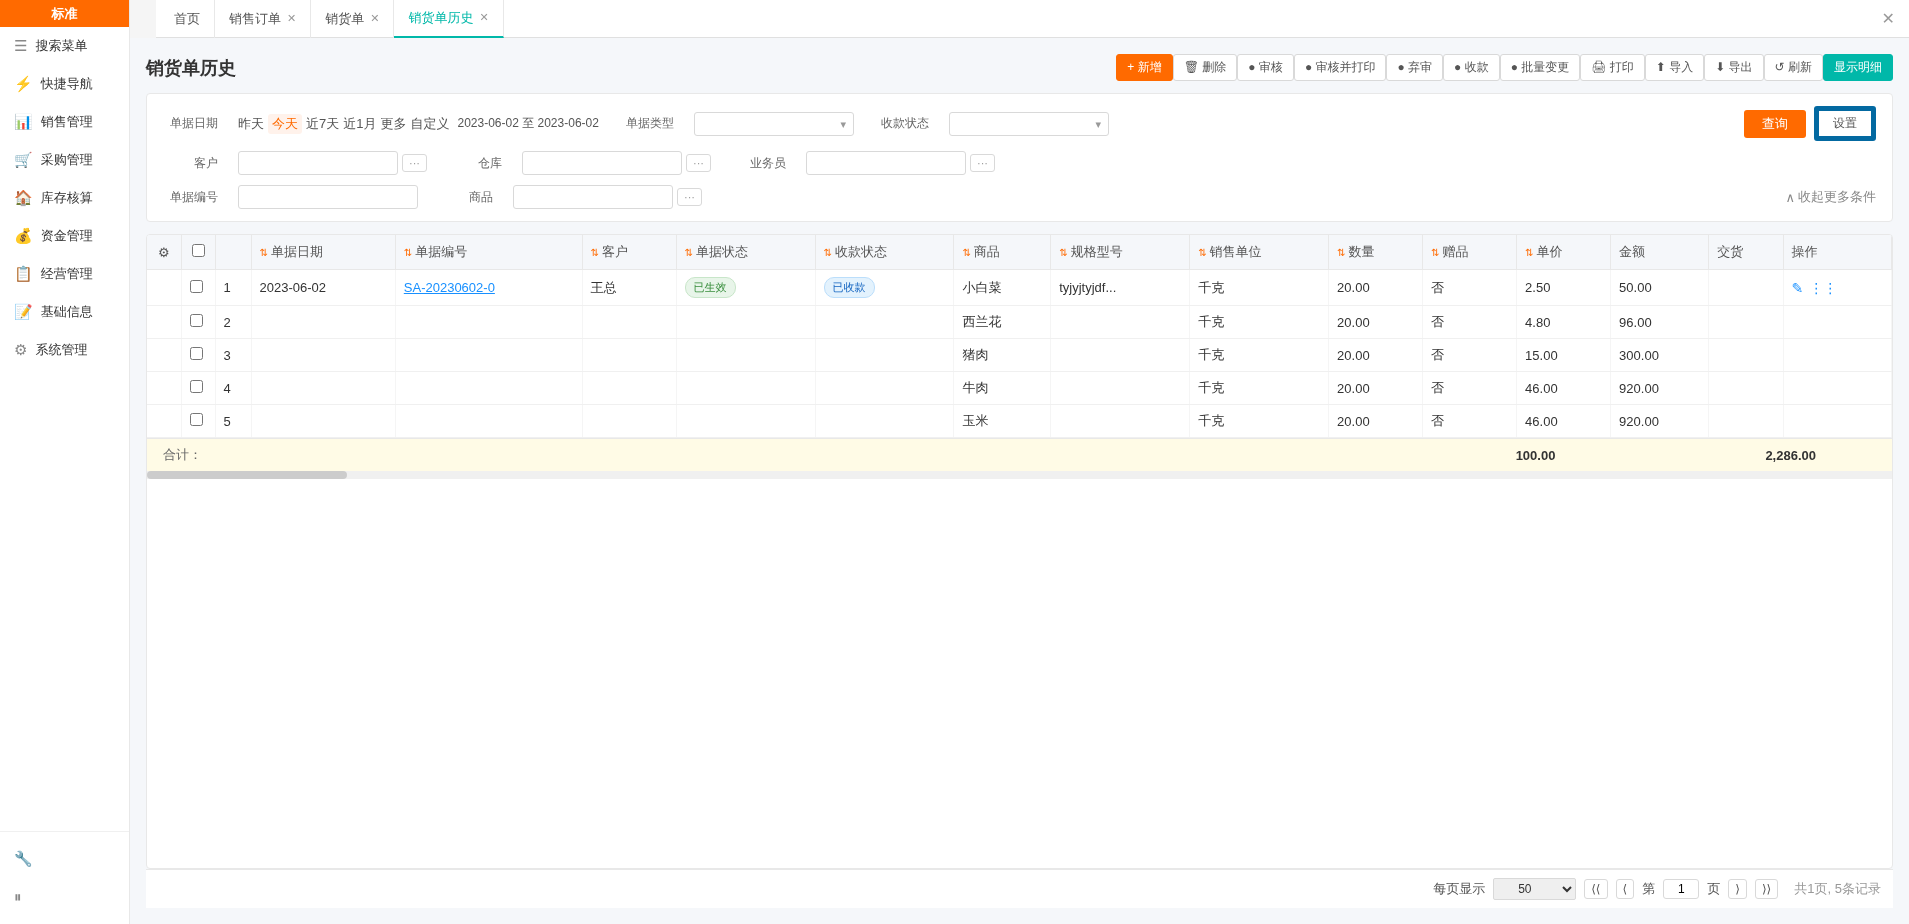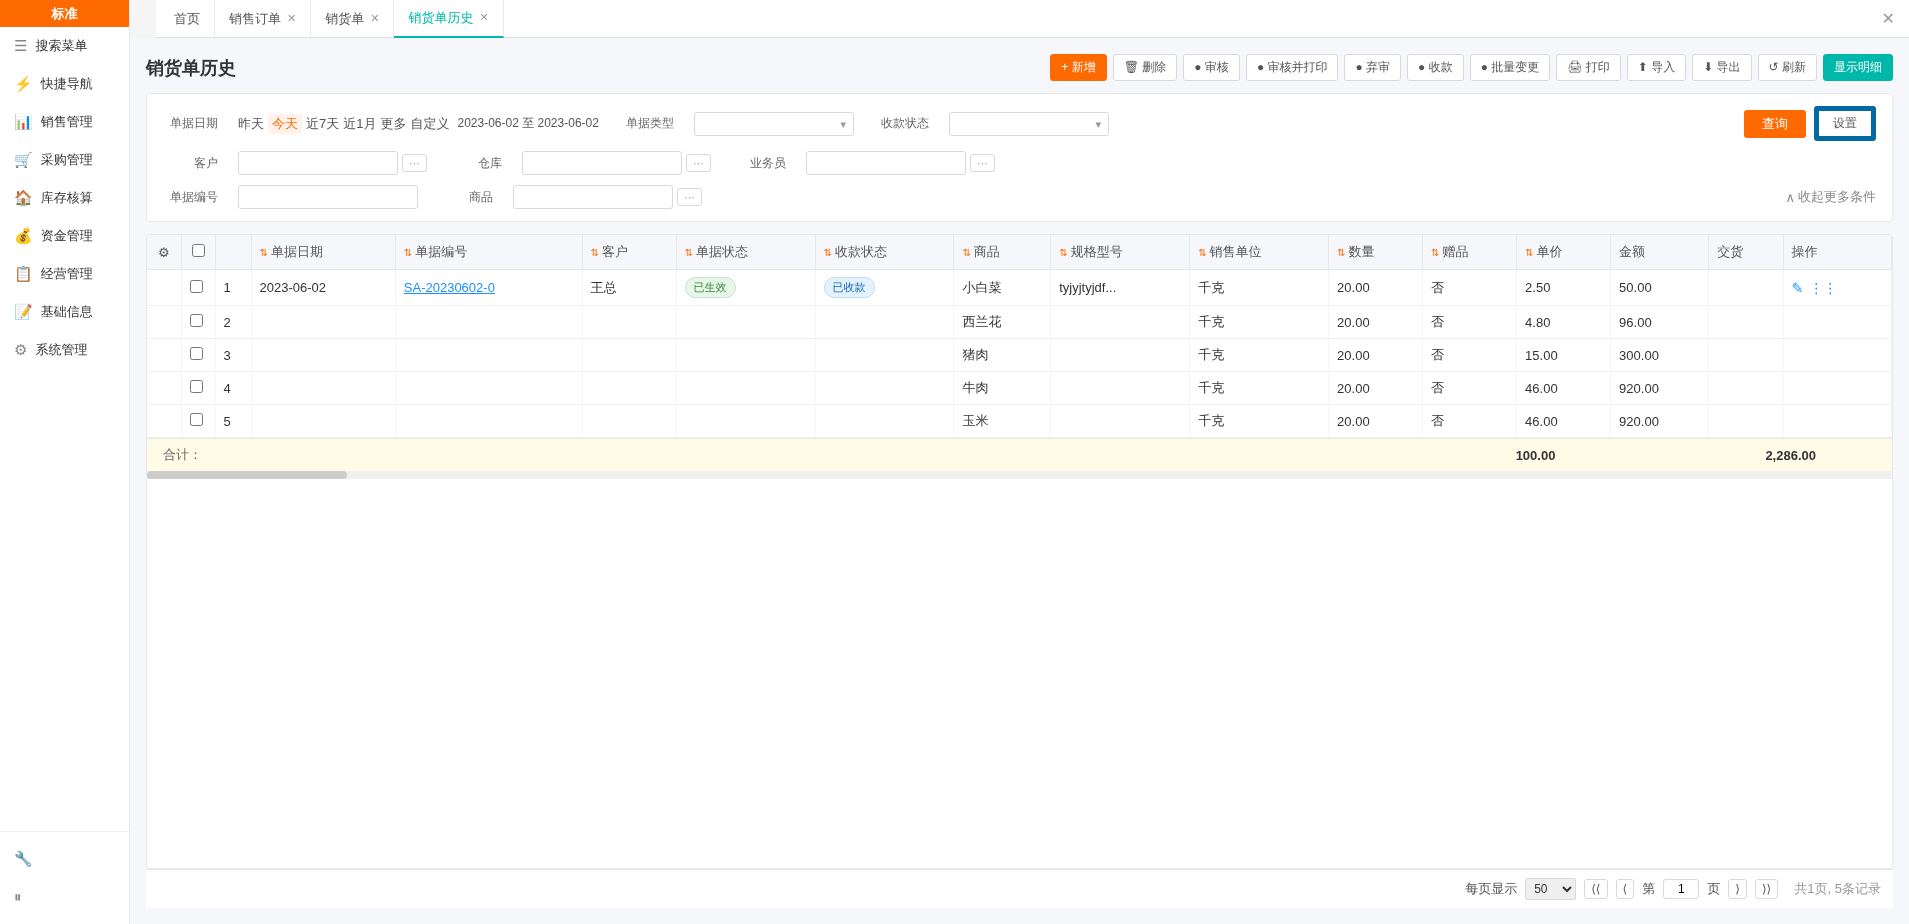--- a/index.html
+++ b/index.html
@@ -100,21 +100,20 @@
       margin-bottom: 12px;
     }
     .page-title {
       font-size: 18px;
       font-weight: bold;
       color: #333;
     }
     .toolbar {
       display: flex;
       align-items: center;
-      gap: 6px;
       flex-wrap: wrap;
     }
     .btn {
       display: flex;
       align-items: center;
       gap: 3px;
       padding: 4px 10px;
       border: 1px solid #d9d9d9;
       border-radius: 3px;
       background: #fff;
@@ -294,21 +293,21 @@
       background: #fff;
       border-top: 1px solid #e8e8e8;
       font-size: 12px;
       color: #555;
       gap: 8px;
       flex-shrink: 0;
     }
     .pagination-select {
       border: 1px solid #d9d9d9;
       border-radius: 2px;
-      padding: 2px 4px;
+      padding: 2px 20px;
       font-size: 12px;
       color: #333;
     }
     .page-btn {
       border: 1px solid #d9d9d9;
       border-radius: 3px;
       background: #fff;
       padding: 2px 6px;
       cursor: pointer;
       color: #555;

